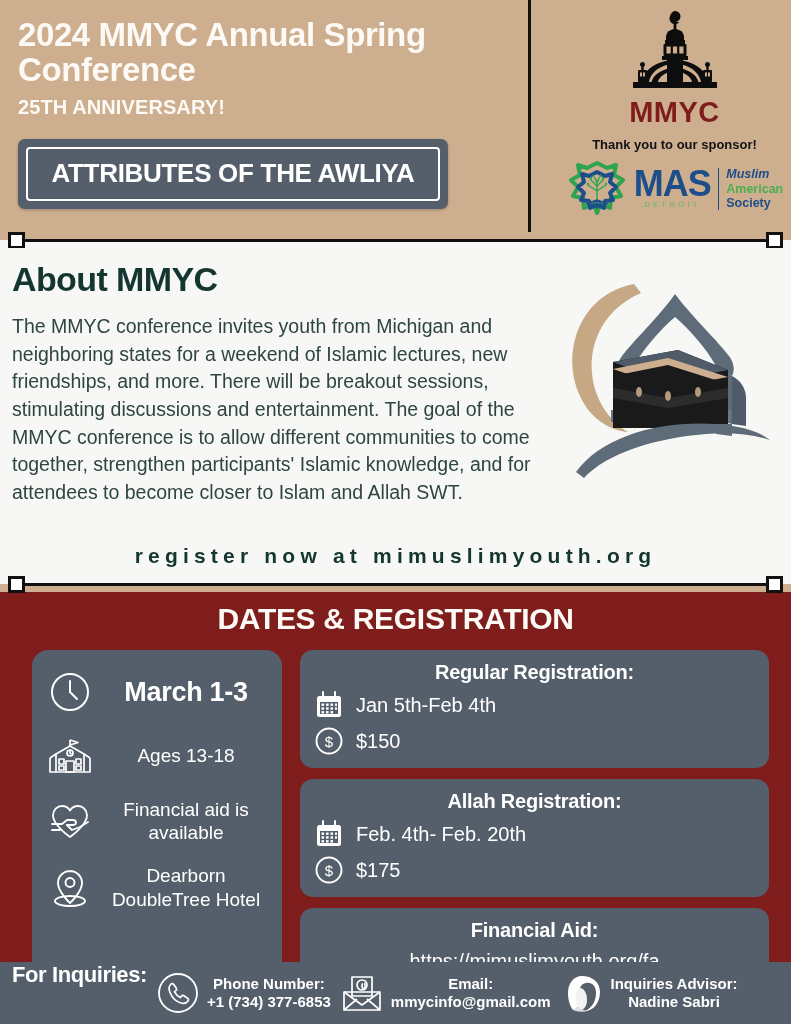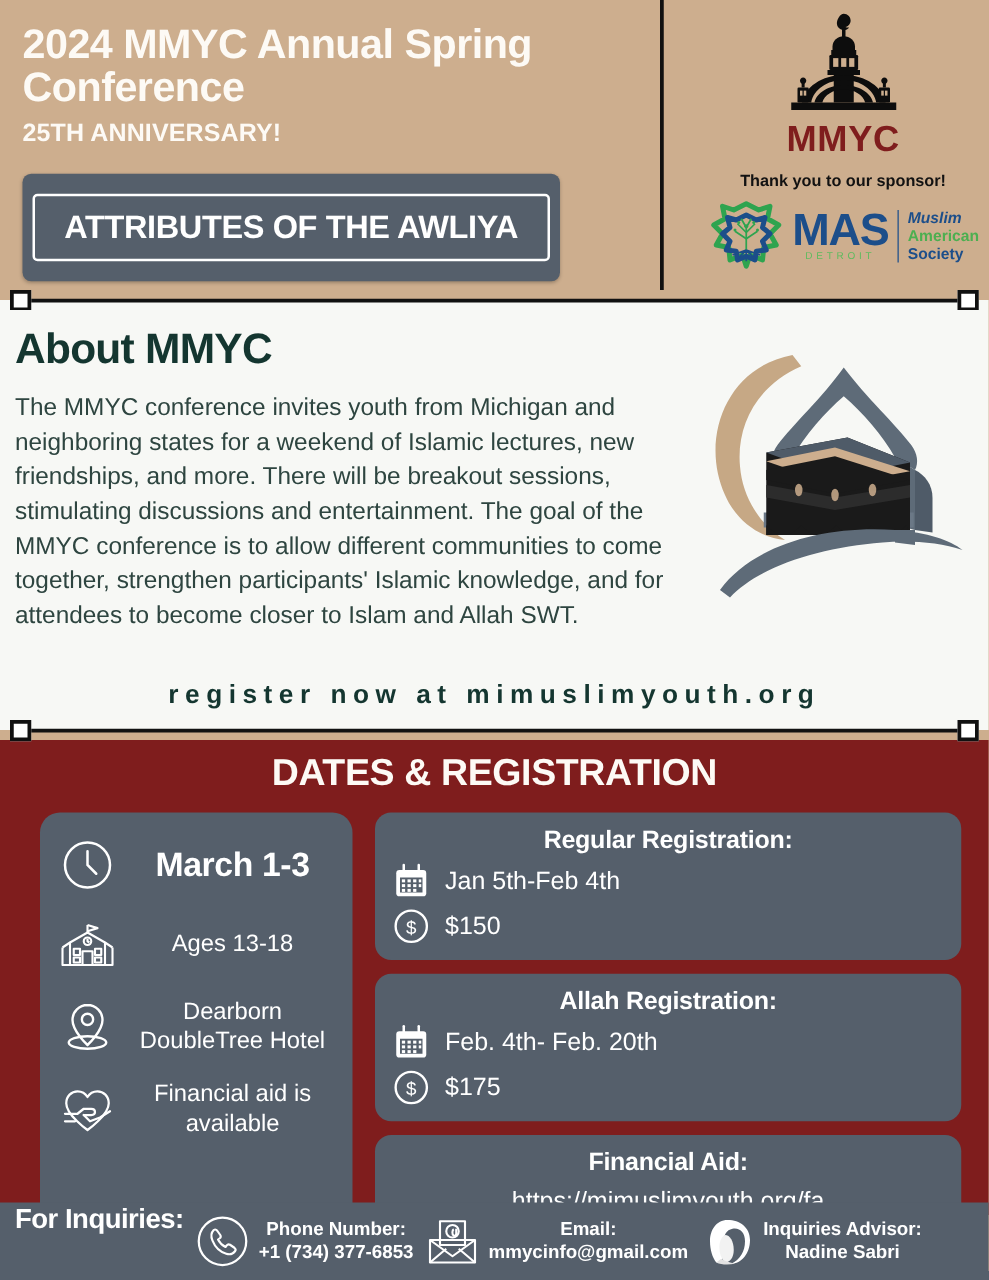--- a/index.html
+++ b/index.html
@@ -25,21 +25,21 @@
   }
   .conf-title {
     font-size:33px; font-weight:bold; color:#fdfaf5;
     line-height:1.06; letter-spacing:-0.4px; max-width:490px;
   }
   .anniversary {
     font-size:20px; font-weight:bold; color:#fdfaf5;
     letter-spacing:0.1px; margin-top:8px;
   }
   .theme-box {
-    margin-top:20px; width:430px; height:86px;
+    margin-top:20px; width:430px; height:70px;
     background:#555f6b; border-radius:7px;
     display:flex; align-items:center; justify-content:center;
     box-shadow:0 1px 3px rgba(0,0,0,.25);
   }
   .theme-box-inner {
     width:414px; height:54px; border:2px solid #fff; border-radius:4px;
     display:flex; align-items:center; justify-content:center;
   }
   .theme-text {
     font-size:26px; font-weight:bold; color:#fff; letter-spacing:-0.3px;
@@ -325,39 +325,39 @@
               <rect x="28" y="25" width="5" height="5"></rect>
               <rect x="11" y="32" width="5" height="4"></rect>
               <rect x="28" y="32" width="5" height="4"></rect>
             </g>
           </svg>
           <div class="info-text">Ages 13-18</div>
         </div>
 
         <div class="info-row">
           <svg class="info-icon" viewBox="0 0 44 44">
-            <g fill="none" stroke="#fff" stroke-width="1.9">
-              <path d="M22 5 C15.4 5 10 10.4 10 17 C10 26 22 37 22 37 C22 37 34 26 34 17 C34 10.4 28.6 5 22 5 Z"></path>
-              <circle cx="22" cy="16.5" r="4.5"></circle>
-              <ellipse cx="22" cy="35" rx="15" ry="5"></ellipse>
-            </g>
-          </svg>
-          <div class="info-text">Dearborn DoubleTree Hotel</div>
-        </div>
-
-        <div class="info-row">
-          <svg class="info-icon" viewBox="0 0 44 44">
             <g fill="none" stroke="#fff" stroke-width="1.8" stroke-linejoin="round" stroke-linecap="round">
               <path d="M22 38 C22 38 5 26 5 16.5 C5 11 9.2 7 14 7 C17.6 7 20.5 9 22 11.6 C23.5 9 26.4 7 30 7 C34.8 7 39 11 39 16.5 C39 26 22 38 22 38 Z"></path>
               <path d="M4 25 L14 25 L19 21 L25 21 C27 21 28 22.2 28 23.6 C28 25 27 26 25 26 L19 26"></path>
               <path d="M19 26 L24 31 L32 28 L40 23"></path>
               <path d="M4 31 L12 31"></path>
             </g>
           </svg>
           <div class="info-text">Financial aid is available</div>
+        </div>
+
+        <div class="info-row">
+          <svg class="info-icon" viewBox="0 0 44 44">
+            <g fill="none" stroke="#fff" stroke-width="1.9">
+              <path d="M22 5 C15.4 5 10 10.4 10 17 C10 26 22 37 22 37 C22 37 34 26 34 17 C34 10.4 28.6 5 22 5 Z"></path>
+              <circle cx="22" cy="16.5" r="4.5"></circle>
+              <ellipse cx="22" cy="35" rx="15" ry="5"></ellipse>
+            </g>
+          </svg>
+          <div class="info-text">Dearborn DoubleTree Hotel</div>
         </div>
       </div>
 
       <div class="reg-col">
 
         <div class="reg-card">
           <h3>Regular Registration:</h3>
           <div class="reg-row">
             <svg class="reg-icon" viewBox="0 0 30 30">
               <g fill="#fff">

